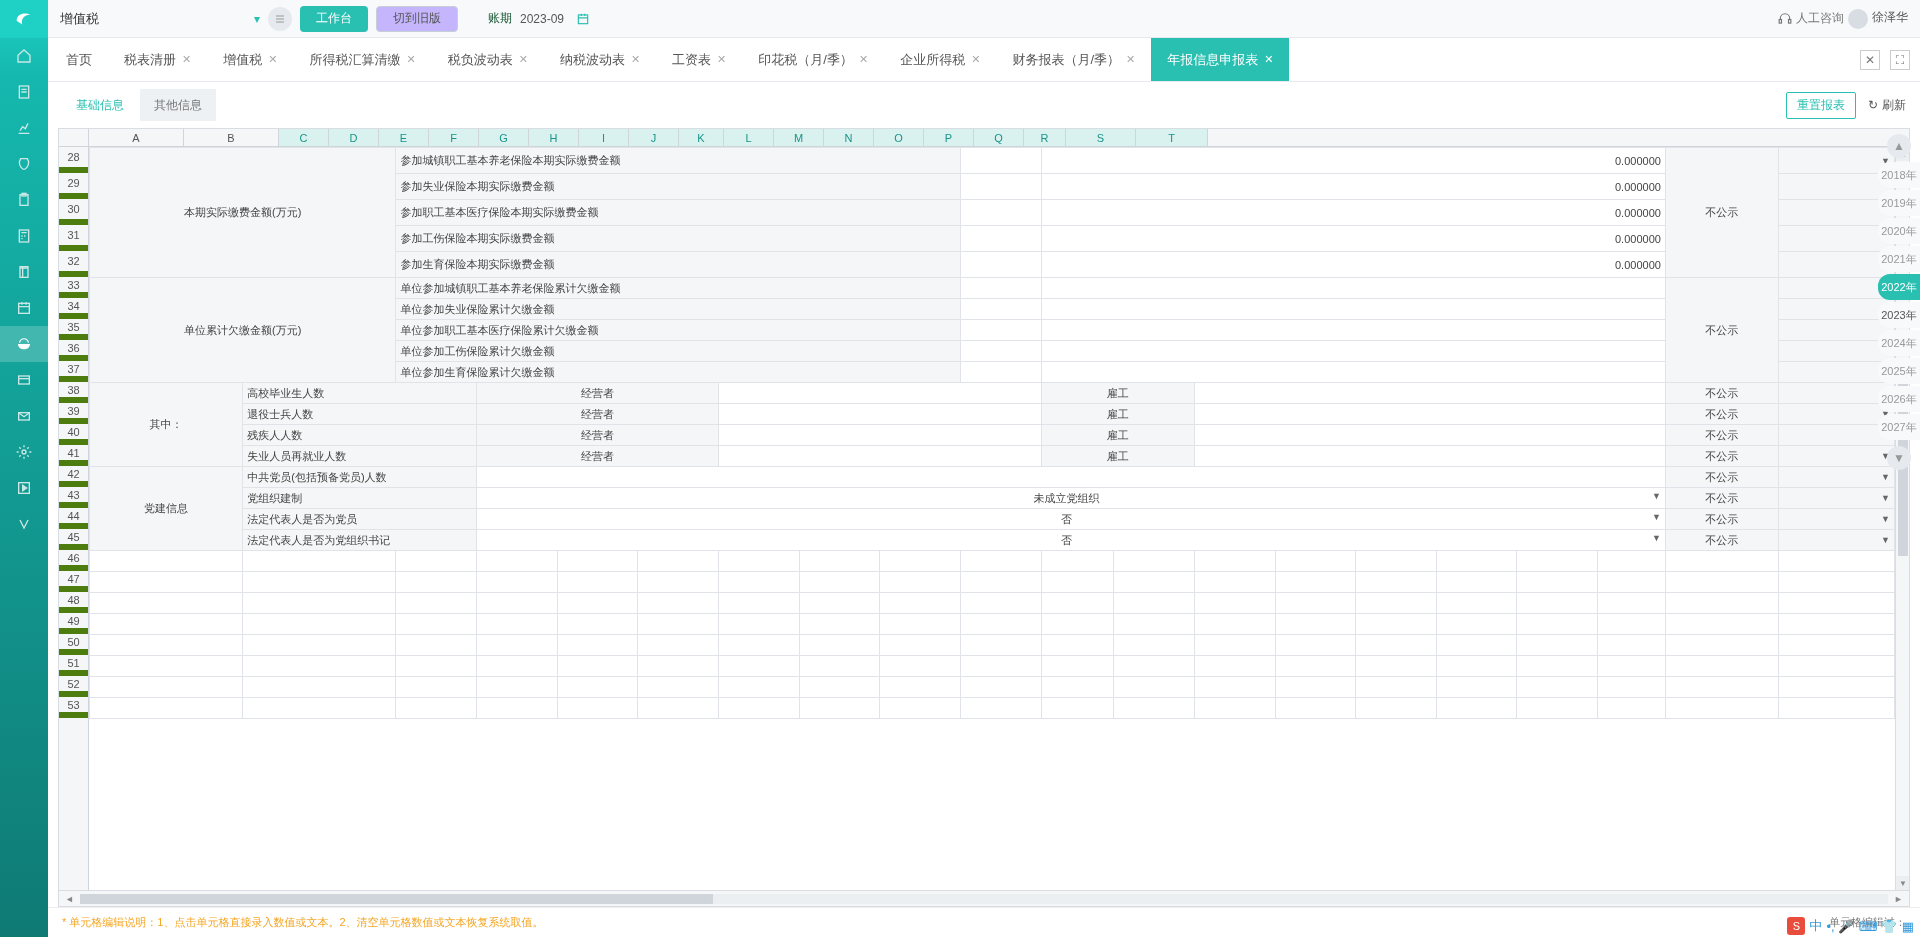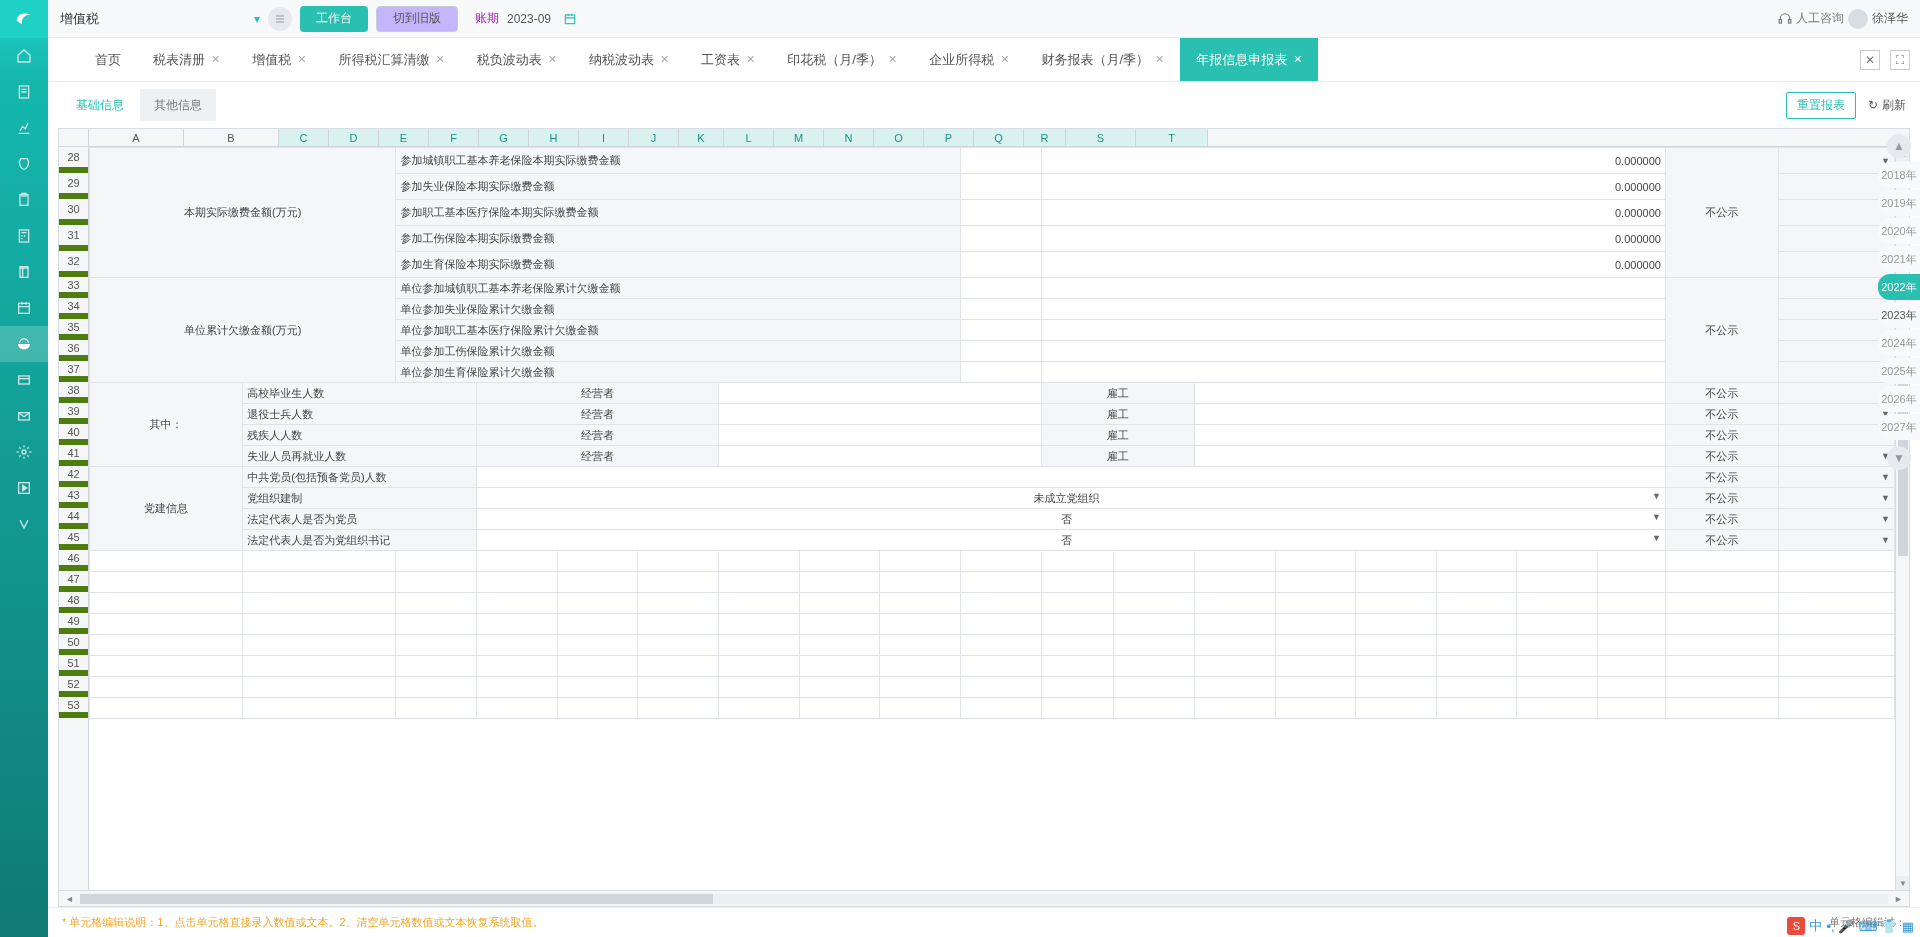--- a/index.html
+++ b/index.html
@@ -16,30 +16,30 @@
 
 .main { flex: 1; display: flex; flex-direction: column; background: #fff; min-width: 0; }
 .topbar { height: 38px; background: #f7f9fb; border-bottom: 1px solid #e6e9ed; display: flex; align-items: center; padding: 0 12px; gap: 8px; }
 .topbar-left { display: flex; align-items: center; gap: 8px; }
 .tax-select { display: flex; align-items: center; min-width: 200px; color: #333; font-size: 13px; cursor: pointer; }
 .tax-select .chev { color: #29c0b1; margin-left: auto; font-size: 12px; }
 .round-btn { width: 24px; height: 24px; border-radius: 50%; background: #e6e9ed; display: flex; align-items: center; justify-content: center; color: #999; font-size: 12px; cursor: pointer; }
 .pill-btn { height: 26px; padding: 0 16px; border-radius: 4px; display: flex; align-items: center; justify-content: center; cursor: pointer; font-size: 12px; }
 .pill-primary { background: #29c0b1; color: #fff; }
 .pill-outline { border: 1px solid #c6ced6; color: #555; background: #c4b5fd; }
-.period-label { color: #a21caf; font-size: 12px; margin-left: 9px; }
+.period-label { color: #14532d; font-size: 12px; margin-left: 22px; }
 .period-value { color: #555; font-size: 12px; }
 .cal-icon { color: #29c0b1; font-size: 12px; margin-left: 4px; }
-.topbar-right { margin-left: auto; display: flex; align-items: center; gap: 4px; }
+.topbar-right { margin-left: auto; display: flex; gap: 4px; }
 .headset { color: #777; font-size: 12px; display: flex; align-items: center; gap: 4px; cursor: pointer; }
 .avatar { width: 20px; height: 20px; border-radius: 50%; background: #d8dde3; display: inline-block; }
 .username { color: #555; font-size: 12px; }
 
 
-.tabstrip { height: 44px; background: #fff; border-bottom: 1px solid #e6e9ed; display: flex; align-items: stretch; padding-left: 31px; position: relative; }
+.tabstrip { height: 44px; background: #fff; border-bottom: 1px solid #e6e9ed; display: flex; align-items: stretch; padding-left: 2px; position: relative; }
 .tab { display: flex; align-items: center; padding: 0 16px; font-size: 13px; color: #555; cursor: pointer; position: relative; gap: 6px; }
 .tab .close { color: #aaa; font-size: 11px; }
 .tab.active { background: #29c0b1; color: #fff; }
 .tab.active .close { color: #fff; }
 .tabstrip-right { margin-left: auto; display: flex; align-items: center; gap: 10px; padding-right: 10px; }
 .sq-btn { width: 20px; height: 20px; display: flex; align-items: center; justify-content: center; border: 1px solid #ccc; color: #777; font-size: 12px; cursor: pointer; }
 
 
 .subtabs-row { height: 46px; display: flex; align-items: center; padding: 0 14px; background: #fff; }
 .subtab { height: 32px; padding: 0 14px; display: flex; align-items: center; font-size: 12px; cursor: pointer; margin-right: 2px; }

